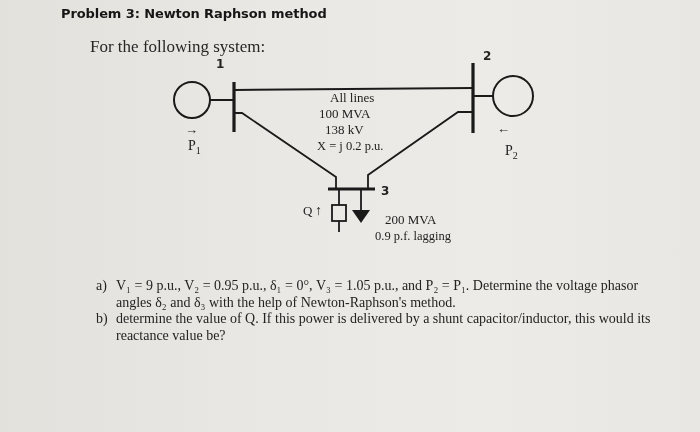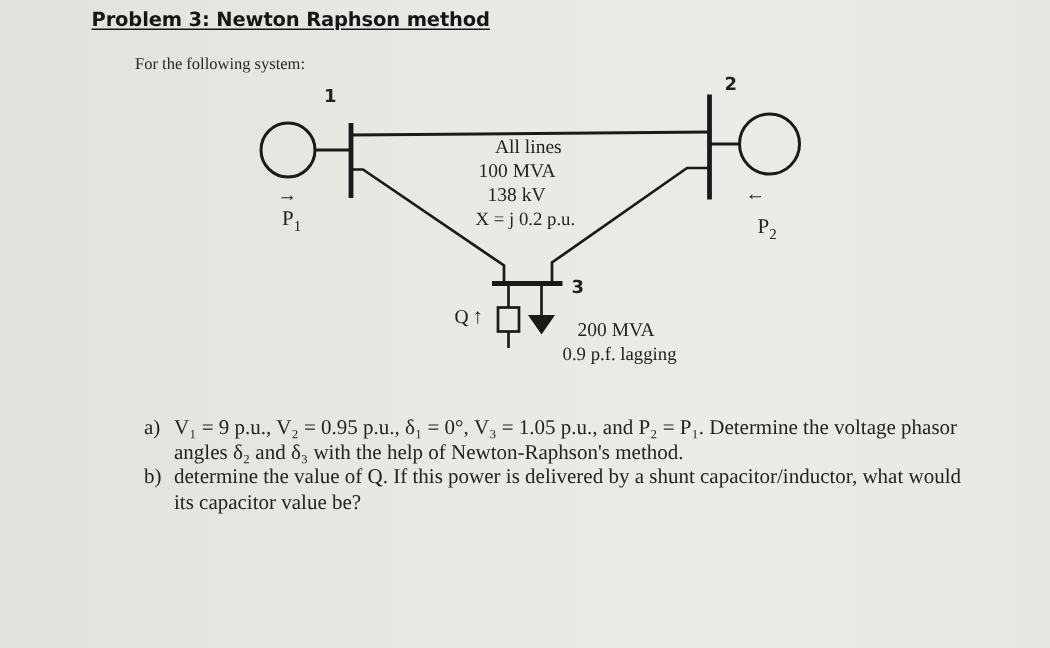--- a/index.html
+++ b/index.html
@@ -4,26 +4,26 @@
 <style>
   html, body { margin:0; padding:0; }
   body {
     width:700px; height:432px; overflow:hidden; position:relative;
     background: linear-gradient(90deg, #e3e1dc 0%, #e9e8e4 40%, #ecebe7 70%, #e8e7e3 100%);
     color:#1c1c1c;
   }
   .title {
     position:absolute; left:61px; top:6px;
     font-family:"DejaVu Sans", sans-serif; font-weight:bold; font-size:13px;
-    text-decoration:underline; text-underline-offset:2px; letter-spacing:-0.1px;
+    text-underline-offset:2px; letter-spacing:-0.1px;
     color:#161616;
   }
   .intro {
     position:absolute; left:90px; top:37px;
-    font-family:"Liberation Serif", serif; font-size:11px; color:#262626;
+    font-family:"Liberation Serif", serif; font-size:17px; color:#262626;
   }
   svg.diagram { position:absolute; left:0; top:0; }
   .lbl { font-family:"Liberation Serif", serif; fill:#222; }
   .bold { font-family:"DejaVu Sans", sans-serif; font-weight:bold; fill:#222; }
   .questions {
     position:absolute; left:96px; top:278px; width:560px;
     font-family:"Liberation Serif", serif; font-size:14px; line-height:16.5px;
     color:#232323;
   }
   .q { display:flex; }
@@ -97,15 +97,15 @@
   <text class="lbl" x="375" y="240" font-size="12.5">0.9 p.f. lagging</text>
 </svg>
 
 <div class="questions">
   <div class="q">
     <span class="lab">a)</span>
     <span class="body">V₁ = 9 p.u., V₂ = 0.95 p.u., δ₁ = 0°, V₃ = 1.05 p.u., and P₂ = P₁.  Determine the voltage phasor angles δ₂ and δ₃ with the help of Newton-Raphson's method.</span>
   </div>
   <div class="q">
     <span class="lab">b)</span>
-    <span class="body">determine the value of Q.  If this power is delivered by a shunt capacitor/inductor, what would its capacitor value be?</span>
+    <span class="body">determine the value of Q.  If this power is delivered by a shunt capacitor/inductor, this would its reactance value be?</span>
   </div>
 </div>
 
 </body></html>

